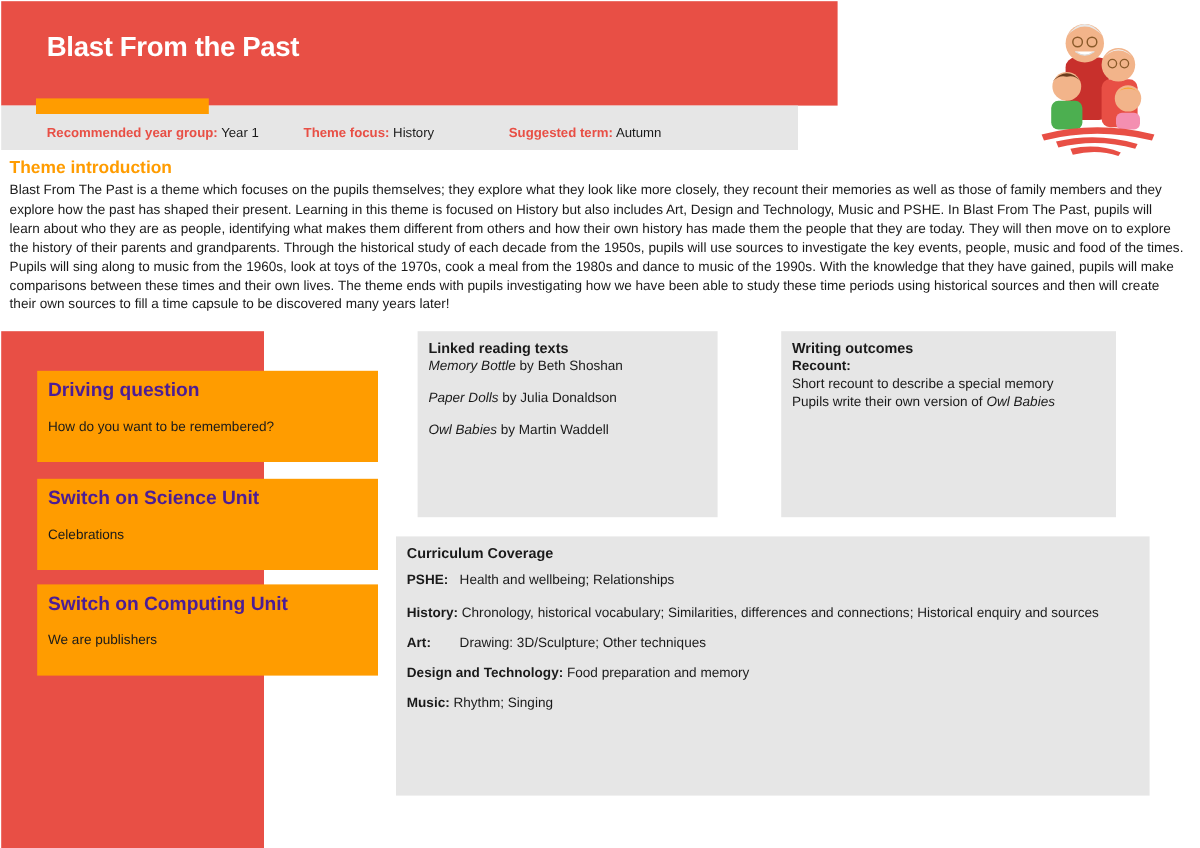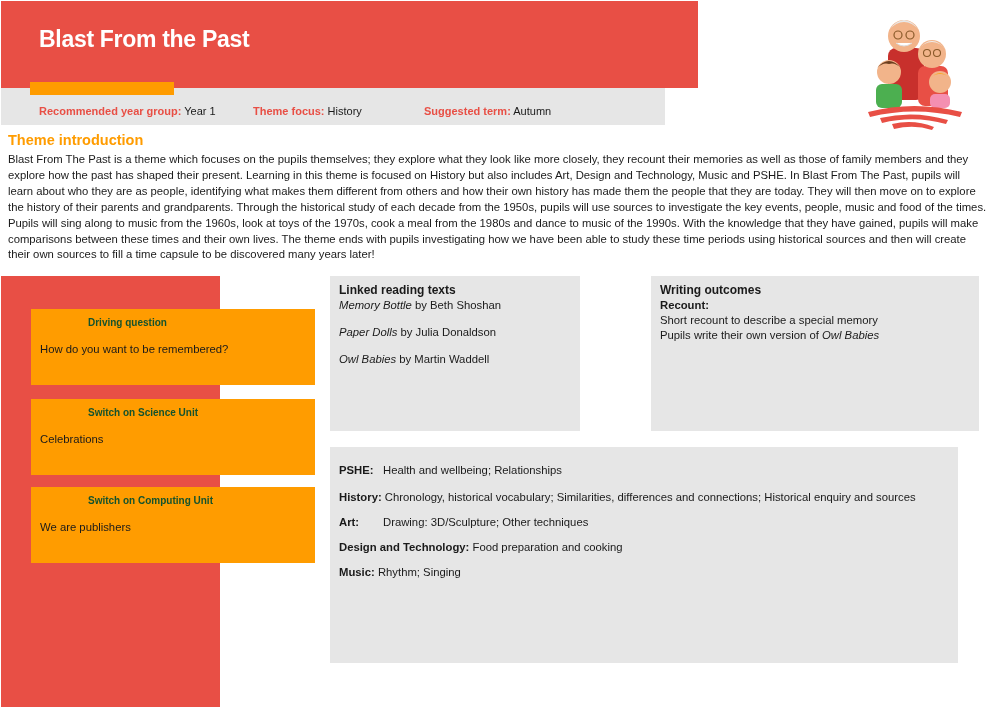--- a/index.html
+++ b/index.html
@@ -14,21 +14,21 @@
     .meta-label { color: #e84f45; font-weight: bold; }
     .meta-value { color: #1a1a1a; }
 
     .family-illustration { position: absolute; left: 862px; top: 8px; width: 104px; height: 124px; }
 
     .intro-heading { position: absolute; left: 8px; top: 132px; font-size: 14.5px; font-weight: bold; color: #ff9c00; }
     .intro-body { position: absolute; left: 8px; top: 152px; width: 980px; font-size: 11.3px; line-height: 15.9px; color: #1a1a1a; }
 
     .red-sidebar { position: absolute; left: 1px; top: 276px; width: 219px; height: 431px; background: #e84f45; }
     .orange-box { position: absolute; left: 31px; width: 284px; height: 76px; background: #ff9c00; padding: 8px 9px; }
-    .orange-box .box-title { font-size: 10px; font-weight: bold; color: #14532d; margin-bottom: 3px; margin-left: 48px; }
+    .orange-box .box-title { font-size: 16px; font-weight: bold; color: #4c1d95; margin-bottom: 3px; }
     .orange-box .box-text { font-size: 11.3px; color: #1a1a1a; margin-top: 15px; }
 
     .grey-box { position: absolute; background: #e6e6e6; padding: 7px 9px; }
     .grey-box .box-title { font-size: 12px; font-weight: bold; color: #1a1a1a; }
     .reading-line { font-size: 11.3px; margin-top: 4px; height: 23px; }
     .reading-line i { font-style: italic; }
     .wo-sub { font-size: 11.3px; font-weight: bold; margin-top: 2px; }
     .wo-text { font-size: 11.3px; margin-top: 3px; }
     .curr-row { font-size: 11.3px; margin-top: 10px; height: 15px; white-space: nowrap; }
     .curr-row b { font-weight: bold; }
@@ -94,55 +94,56 @@
 </div>
 <div class="orange-box" style="top:399px;">
   <div class="box-title">Switch on Science Unit</div>
   <div class="box-text">Celebrations</div>
 </div>
 <div class="orange-box" style="top:487px;">
   <div class="box-title">Switch on Computing Unit</div>
   <div class="box-text">We are publishers</div>
 </div>
 
-<div class="grey-box" style="left:330px; top:276px; width:250px; height:155px;">
+<div class="grey-box" style="left:348px; top:276px; width:250px; height:155px;">
   <div class="box-title">Linked reading texts</div>
   <div class="reading-line" style="margin-top:2px;">
     <i>Memory Bottle</i>
     <span>by Beth Shoshan</span>
   </div>
   <div class="reading-line">
     <i>Paper Dolls</i>
     <span>by Julia Donaldson</span>
   </div>
   <div class="reading-line">
     <i>Owl Babies</i>
     <span>by Martin Waddell</span>
   </div>
 </div>
 
-<div class="grey-box" style="left:651px; top:276px; width:328px; height:155px;">
+<div class="grey-box" style="left:651px; top:276px; width:279px; height:155px;">
   <div class="box-title">Writing outcomes</div>
   <div class="wo-sub">Recount:</div>
   <div class="wo-text">Short recount to describe a special memory</div>
   <div class="wo-text"><span>Pupils write their own version of </span><i>Owl Babies</i></div>
 </div>
 
 <div class="grey-box" style="left:330px; top:447px; width:628px; height:216px;">
+  <div class="box-title">Curriculum Coverage</div>
   <div class="curr-row">
     <b class="pad-label">PSHE:</b><span>Health and wellbeing; Relationships</span>
   </div>
   <div class="curr-row" style="margin-top:12px;">
     <b>History:</b>
     <span>Chronology, historical vocabulary; Similarities, differences and connections; Historical enquiry and sources</span>
   </div>
   <div class="curr-row">
     <b class="pad-label">Art:</b><span>Drawing: 3D/Sculpture; Other techniques</span>
   </div>
   <div class="curr-row">
     <b>Design and Technology:</b>
-    <span>Food preparation and cooking</span>
+    <span>Food preparation and memory</span>
   </div>
   <div class="curr-row">
     <b>Music:</b>
     <span>Rhythm; Singing</span>
   </div>
 </div>
 
 </body></html>

